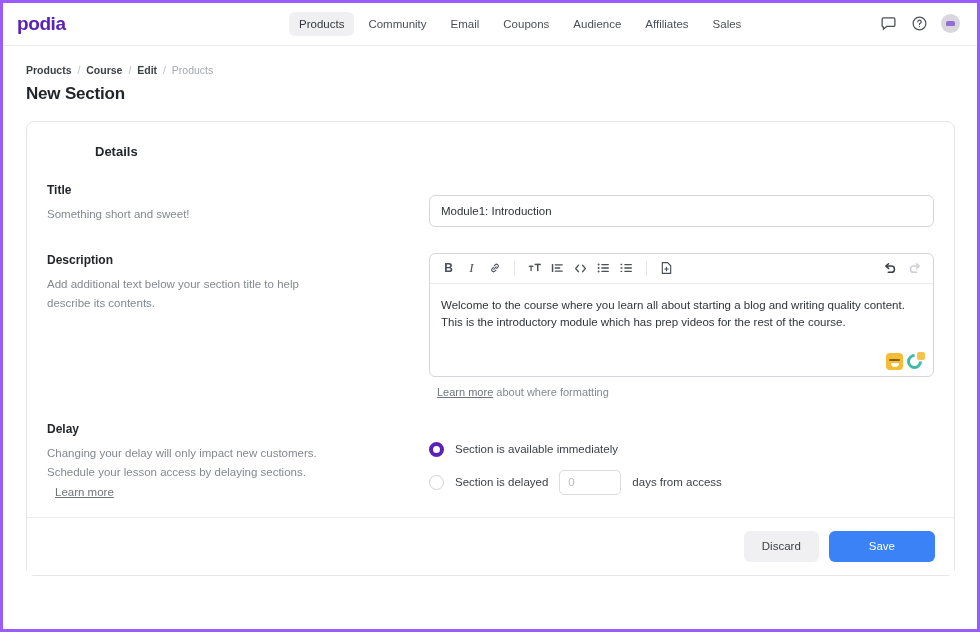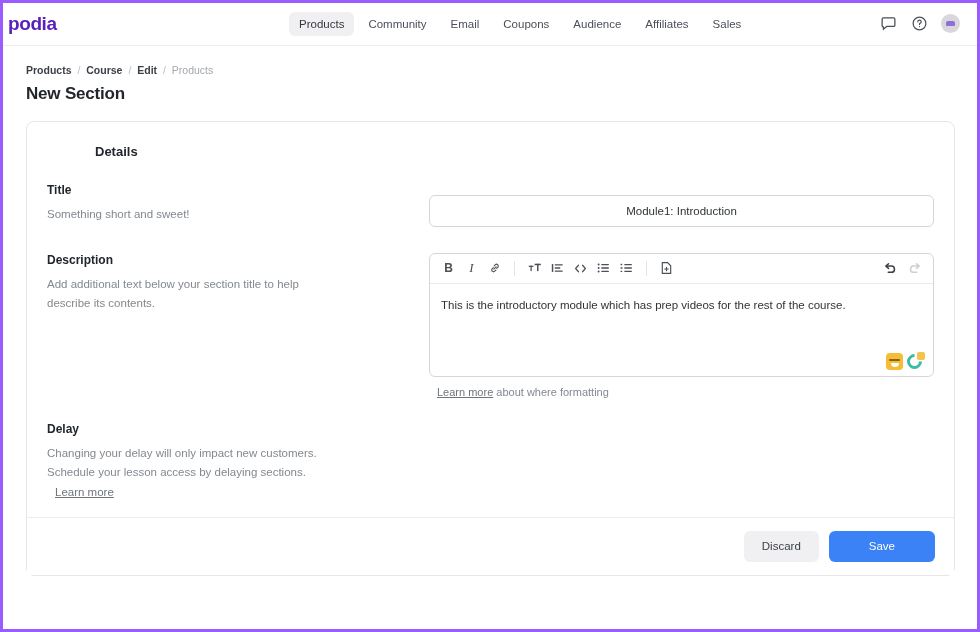--- a/index.html
+++ b/index.html
@@ -19,21 +19,21 @@
     background: #ffffff;
     overflow: hidden;
   }
 
   
   .topnav {
     position: relative;
     height: 43px;
     display: flex;
     align-items: center;
-    padding: 0 17px 0 5px;
+    padding: 0 17px 0 14px;
     border-bottom: 1px solid #ececef;
     background: #fff;
   }
   .logo {
     font-size: 19px;
     font-weight: bold;
     color: #5a21ba;
     letter-spacing: -0.4px;
     line-height: 1;
     padding-bottom: 2px;
@@ -147,21 +147,20 @@
     width: 100%;
     height: 32px;
     border: 1px solid #d6d6da;
     border-radius: 6px;
     padding: 0 11px;
     font-size: 11.5px;
     font-family: "Liberation Sans", sans-serif;
     color: #2f3437;
     background: #fff;
     outline: none;
-    text-align: center;
   }
 
   
   .editor {
     border: 1px solid #d6d6da;
     border-radius: 6px;
     overflow: hidden;
     background: #fff;
   }
   .editor-toolbar {
@@ -466,20 +465,21 @@
                 <div class="tb-btn">
                   <svg width="14" height="13" viewBox="0 0 16 14" fill="none" stroke="#cdcfd4" stroke-width="1.7" stroke-linecap="round" stroke-linejoin="round">
                     <path d="M12 4.2H6.5a3.6 3.6 0 0 0 0 7.2H10"></path>
                     <path d="M9.7 1.6l3 2.7-3 2.6"></path>
                   </svg>
                 </div>
               </div>
             </div>
 
             <div class="editor-area">
+              <div>Welcome to the course where you learn all about starting a blog and writing quality content.</div>
               <div>This is the introductory module which has prep videos for the rest of the course.</div>
               <div class="editor-badges">
                 <div class="emoji-badge"></div>
                 <div class="gram-badge">
                   <div class="gram-ring"></div>
                   <div class="gram-dot"></div>
                 </div>
               </div>
             </div>
           </div>
@@ -492,20 +492,32 @@
 
       <div class="row" style="margin-top:24px;">
         <div class="row-left">
           <div class="field-label">Delay</div>
           <div class="field-help">Changing your delay will only impact new customers.</div>
           <div class="field-help">Schedule your lesson access by delaying sections.</div>
           <div class="field-help">
             <span class="link-underline">Learn more</span>
           </div>
         </div>
+        <div class="row-right" style="padding-top:20px;">
+          <div class="radio-row">
+            <div class="radio checked"></div>
+            <div class="radio-label">Section is available immediately</div>
+          </div>
+          <div class="radio-row">
+            <div class="radio"></div>
+            <div class="radio-label">Section is delayed</div>
+            <input class="num-input" type="text" placeholder="0" style="">
+            <div class="radio-label">days from access</div>
+          </div>
+        </div>
       </div>
 
     </div>
 
     <div class="card-foot">
       <button class="btn btn-discard">Discard</button>
       <button class="btn btn-save">Save</button>
     </div>
   </div>
 

